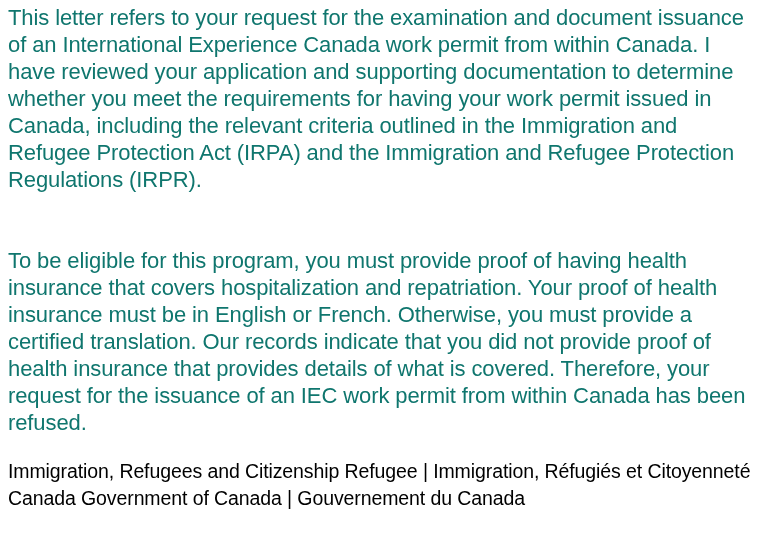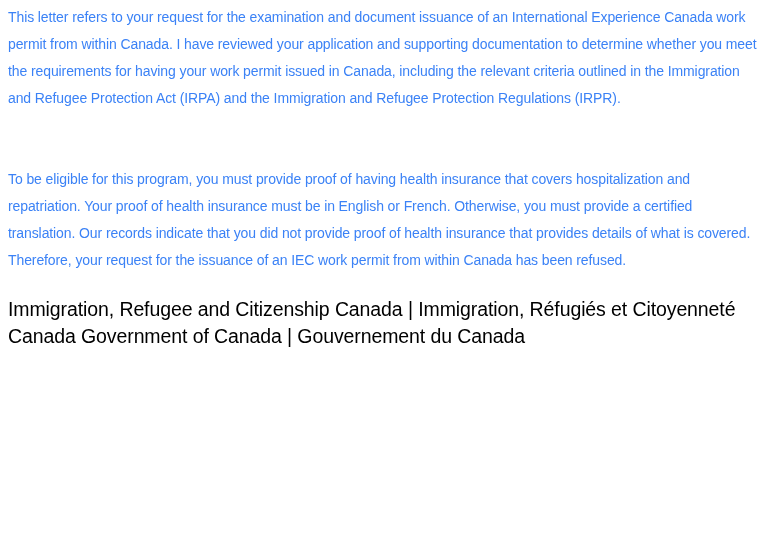--- a/index.html
+++ b/index.html
@@ -16,23 +16,23 @@
     -webkit-font-smoothing: antialiased;
   }
   .letter {
     box-sizing: border-box;
     width: 768px;
     height: 544px;
     padding: 4px 6px 0 8px;
     background: #ffffff;
   }
   .para {
-    font-size: 14px;
+    font-size: 22px;
     line-height: 27px;
-    color: #3b82f6;
+    color: #0f766e;
     margin: 0;
     letter-spacing: -0.1px;
     word-spacing: 0px;
     text-align: left;
   }
   
   .gap-large { height: 54px; }
   .gap-small { height: 11px; }
   .gap-sig   { height: 11px; }
 
@@ -56,18 +56,18 @@
   <div class="gap-large"></div>
 
   <p class="para">To be eligible for this program, you must provide proof of having health insurance that covers hospitalization and repatriation. Your proof of health insurance must be in English or French. Otherwise, you must provide a certified translation. Our records indicate that you did not provide proof of health insurance that provides details of what is covered. Therefore, your request for the issuance of an IEC work permit from within Canada has been refused.</p>
 
   <div class="gap-small"></div>
 
 
   <div class="gap-sig"></div>
 
   <div class="signature">
-    <div class="sig-line">Immigration, Refugee and Citizenship Canada | Immigration, Réfugiés et Citoyenneté</div>
+    <div class="sig-line">Immigration, Refugees and Citizenship Refugee | Immigration, Réfugiés et Citoyenneté</div>
     <div class="sig-line">Canada Government of Canada | Gouvernement du Canada</div>
 
   </div>
 
 </div>
 
 </body></html>

